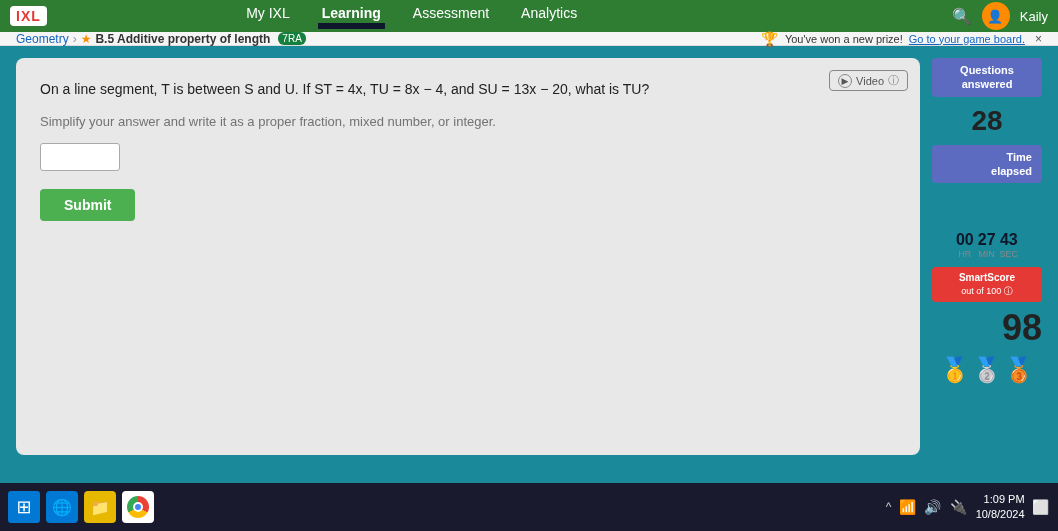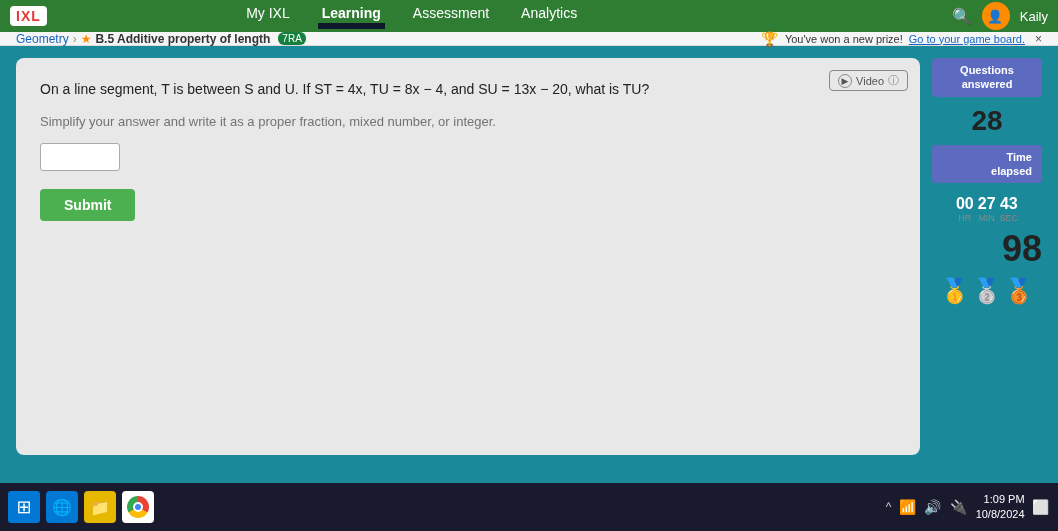--- a/index.html
+++ b/index.html
@@ -240,22 +240,23 @@
       align-items: flex-end;
       margin-top: 4px;
       width: 100%;
     }
     .time-segment {
       text-align: center;
     }
     .time-number {
       font-size: 16px;
       font-weight: bold;
-      color: #ffffff;
+      color: #0f172a;
       display: block;
+      margin-top: 36px;
     }
     .time-label {
       font-size: 9px;
       color: #888;
       display: block;
     }
     .smart-score-box {
       background: #e53935;
       color: #fff;
       border-radius: 4px;
@@ -416,20 +417,27 @@
       <div class="time-segment">
         <span class="time-number">27</span>
         <span class="time-label">MIN</span>
       </div>
       <div class="time-segment">
         <span class="time-number">43</span>
         <span class="time-label">SEC</span>
       </div>
     </div>
 
+    <div class="smart-score-box">
+      <span class="smart-score-label">SmartScore</span>
+      <span class="smart-score-sub">
+        <span>out of 100</span>
+        <span style="cursor:pointer;">ⓘ</span>
+      </span>
+    </div>
     <div class="smart-score-number">98</div>
 
     <div class="medals-row">
       <span class="medal">🥇</span>
       <span class="medal">🥈</span>
       <span class="medal">🥉</span>
     </div>
   </div>
 
 </div>

